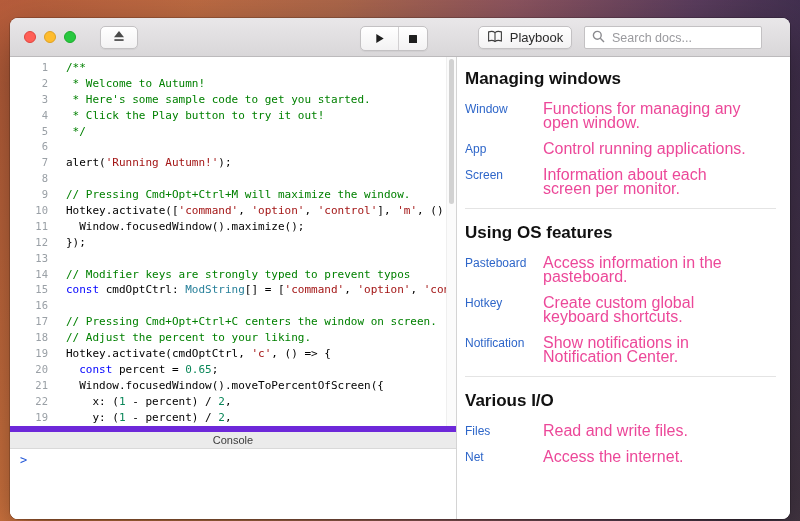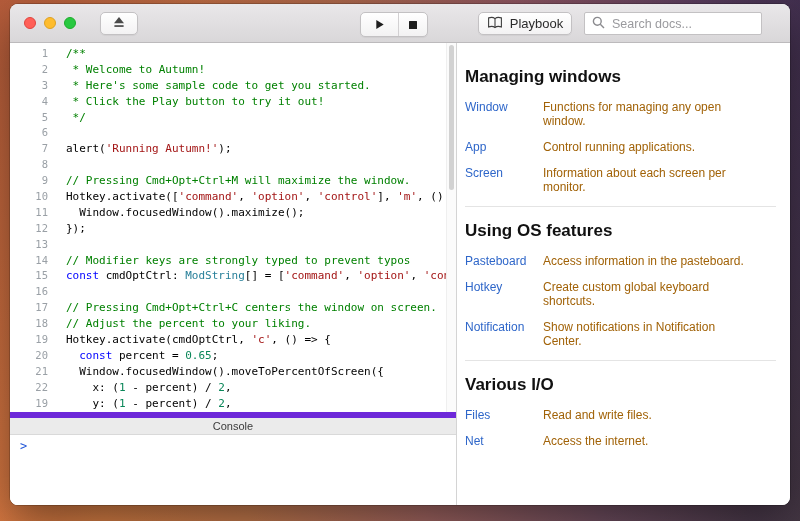--- a/index.html
+++ b/index.html
@@ -4,21 +4,21 @@
 <style>
   html,body{margin:0;padding:0;}
   body{
     width:800px;height:521px;overflow:hidden;position:relative;
     font-family:"Liberation Sans",sans-serif;
     background:
       linear-gradient(rgba(70,30,50,0.18), rgba(255,170,70,0.12)),
       linear-gradient(100deg,#cf6a3d 0%,#d67b46 22%,#c2764f 38%,#9a5f68 58%,#5e4366 78%,#342c4e 95%,#2c2845 100%);
   }
   .window{
-    position:absolute;left:10px;top:4px;width:780px;height:501px;
+    position:absolute;left:10px;top:18px;width:780px;height:501px;
     border-radius:8px;overflow:hidden;background:#fff;
     box-shadow:0 18px 45px rgba(0,0,0,.45), 0 0 0 1px rgba(0,0,0,.18);
   }
   
   .titlebar{
     position:absolute;left:0;top:0;right:0;height:38px;
     background:linear-gradient(#e9e7e9,#d9d7d9);
     border-bottom:1px solid #bcbabc;
   }
   .traffic{position:absolute;left:14px;top:13px;display:flex;gap:8px;}
@@ -74,24 +74,24 @@
   .console-bar{
     height:16px;flex:none;background:#ebebeb;border-top:6px solid #6d28d9;border-bottom:1px solid #d9d9d9;
     text-align:center;font-size:11px;line-height:16px;color:#3c3c3c;
   }
   .console-area{
     flex:1;background:#fff;padding:4px 10px;
     font-family:"DejaVu Sans Mono",monospace;font-size:12px;color:#2458d8;
   }
   
   .docs-pane{flex:1;position:relative;overflow:hidden;padding:12px 14px 0 8px;box-sizing:border-box;}
-  .doc-heading{font-size:17px;font-weight:bold;color:#111;margin:12px 0 13px;}
+  .doc-heading{font-size:17px;font-weight:bold;color:#111;margin:0 0 13px;}
   .doc-row{display:flex;margin-bottom:12px;}
   .doc-link{width:78px;flex:none;font-size:12px;color:var(--link,#2e66c9);text-decoration:none;line-height:14px;}
-  .doc-desc{font-size:12px;color:#a16207;line-height:14px;width:212px;}
+  .doc-desc{font-size:16px;color:#ec4899;line-height:14px;width:212px;}
   .doc-divider{height:1px;background:#e4e4e4;margin:2px 0 14px;}
 </style>
 </head>
 <body>
 
 <div class="window">
 
   <div class="titlebar">
     <div class="traffic">
       <span class="light red"></span>

